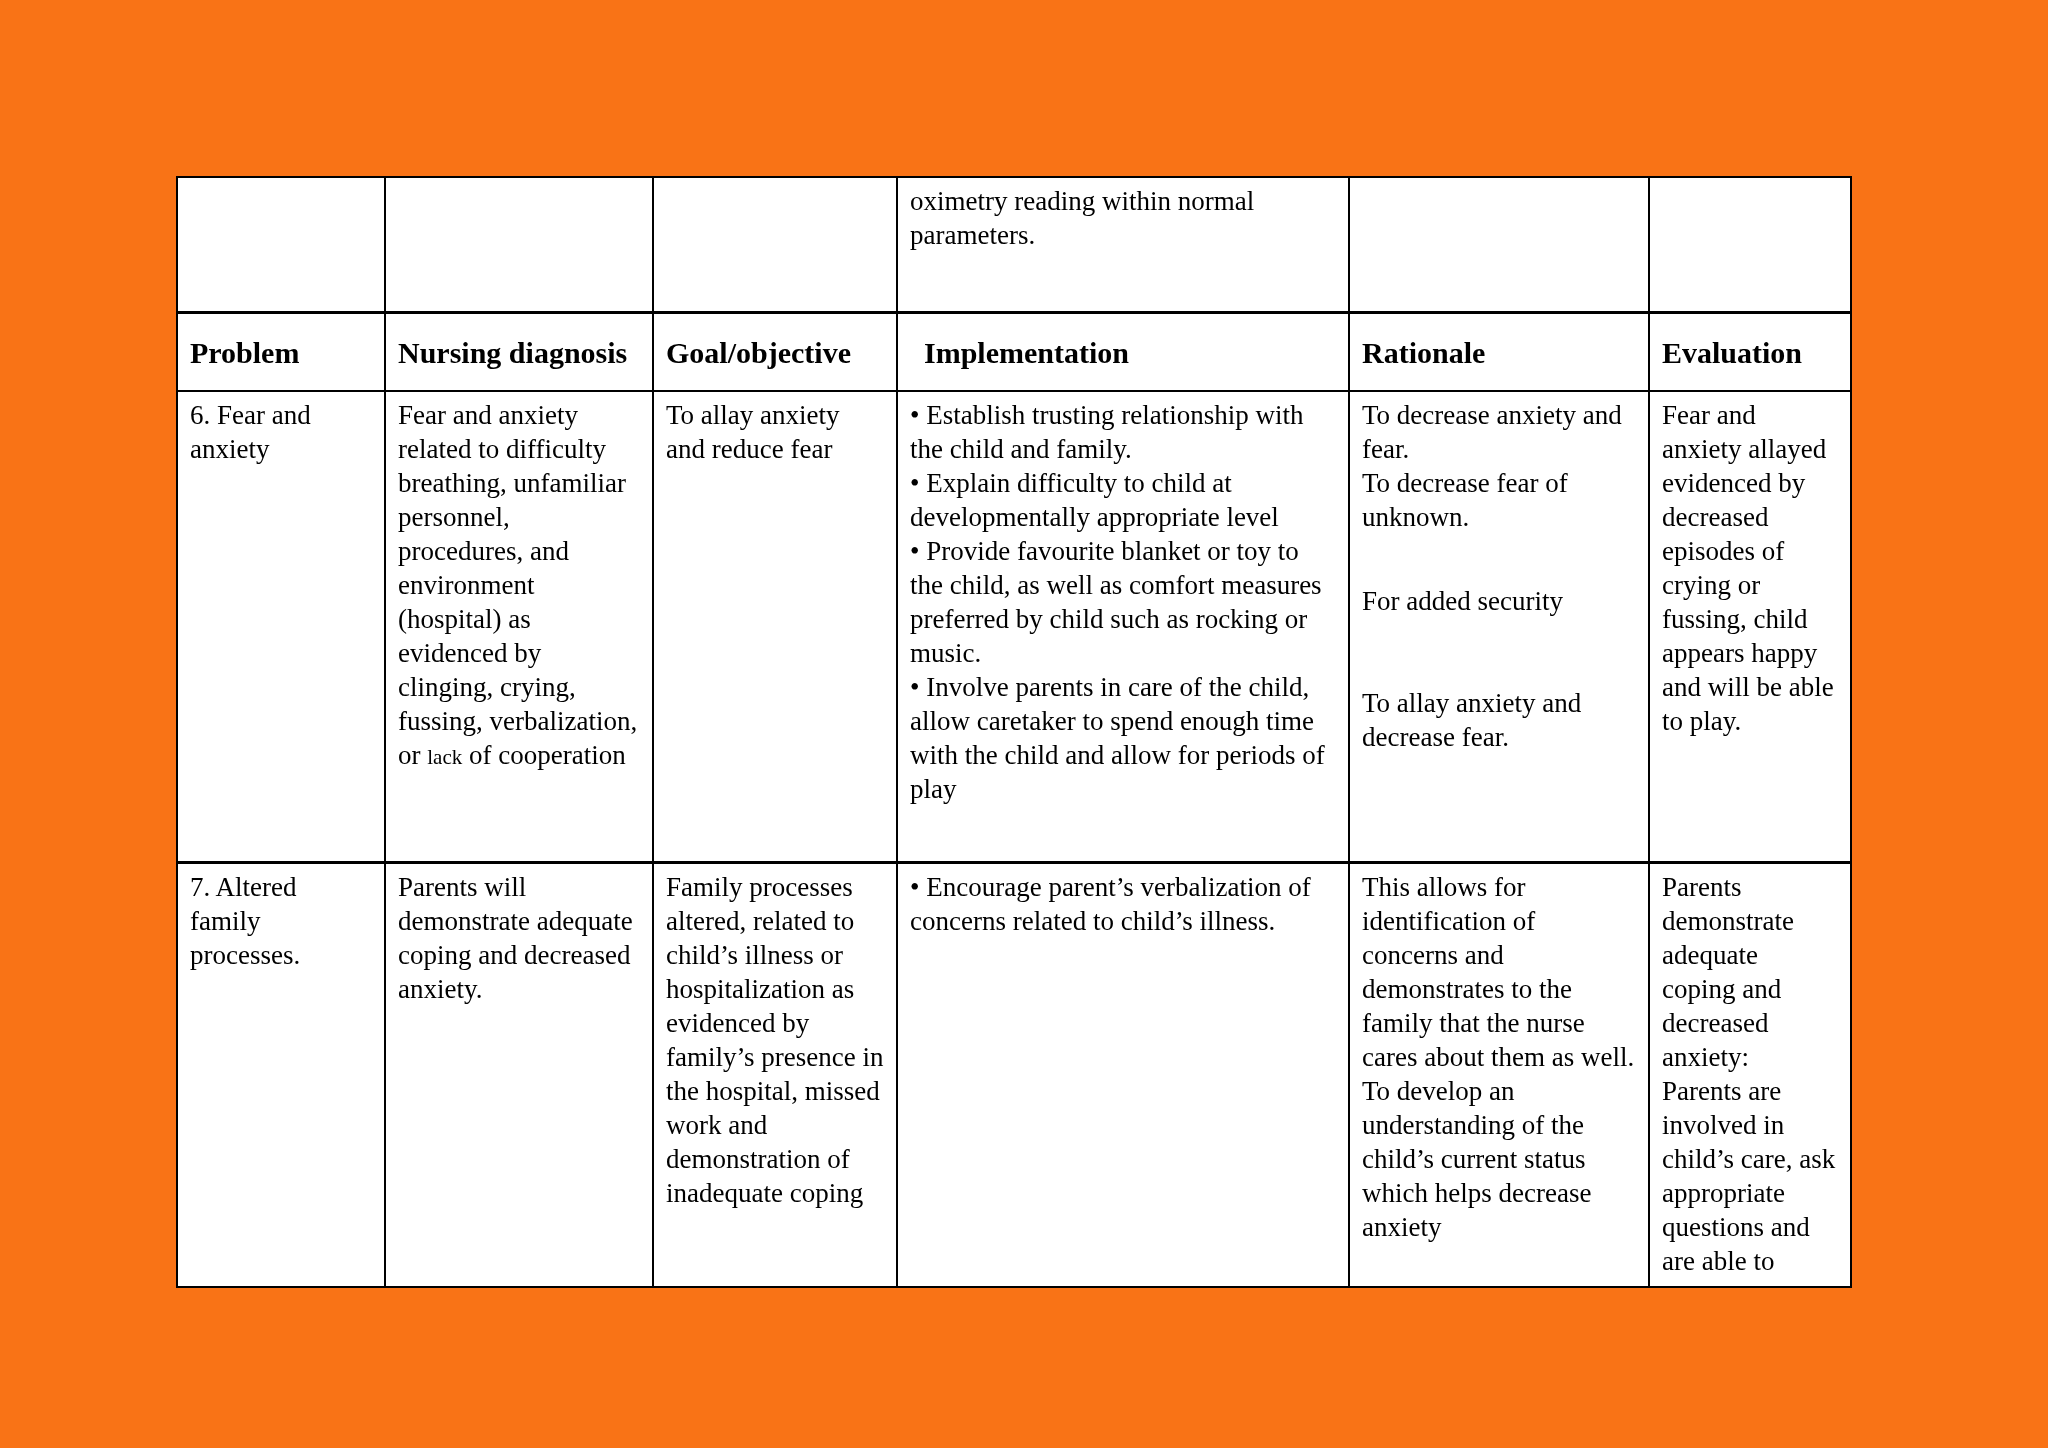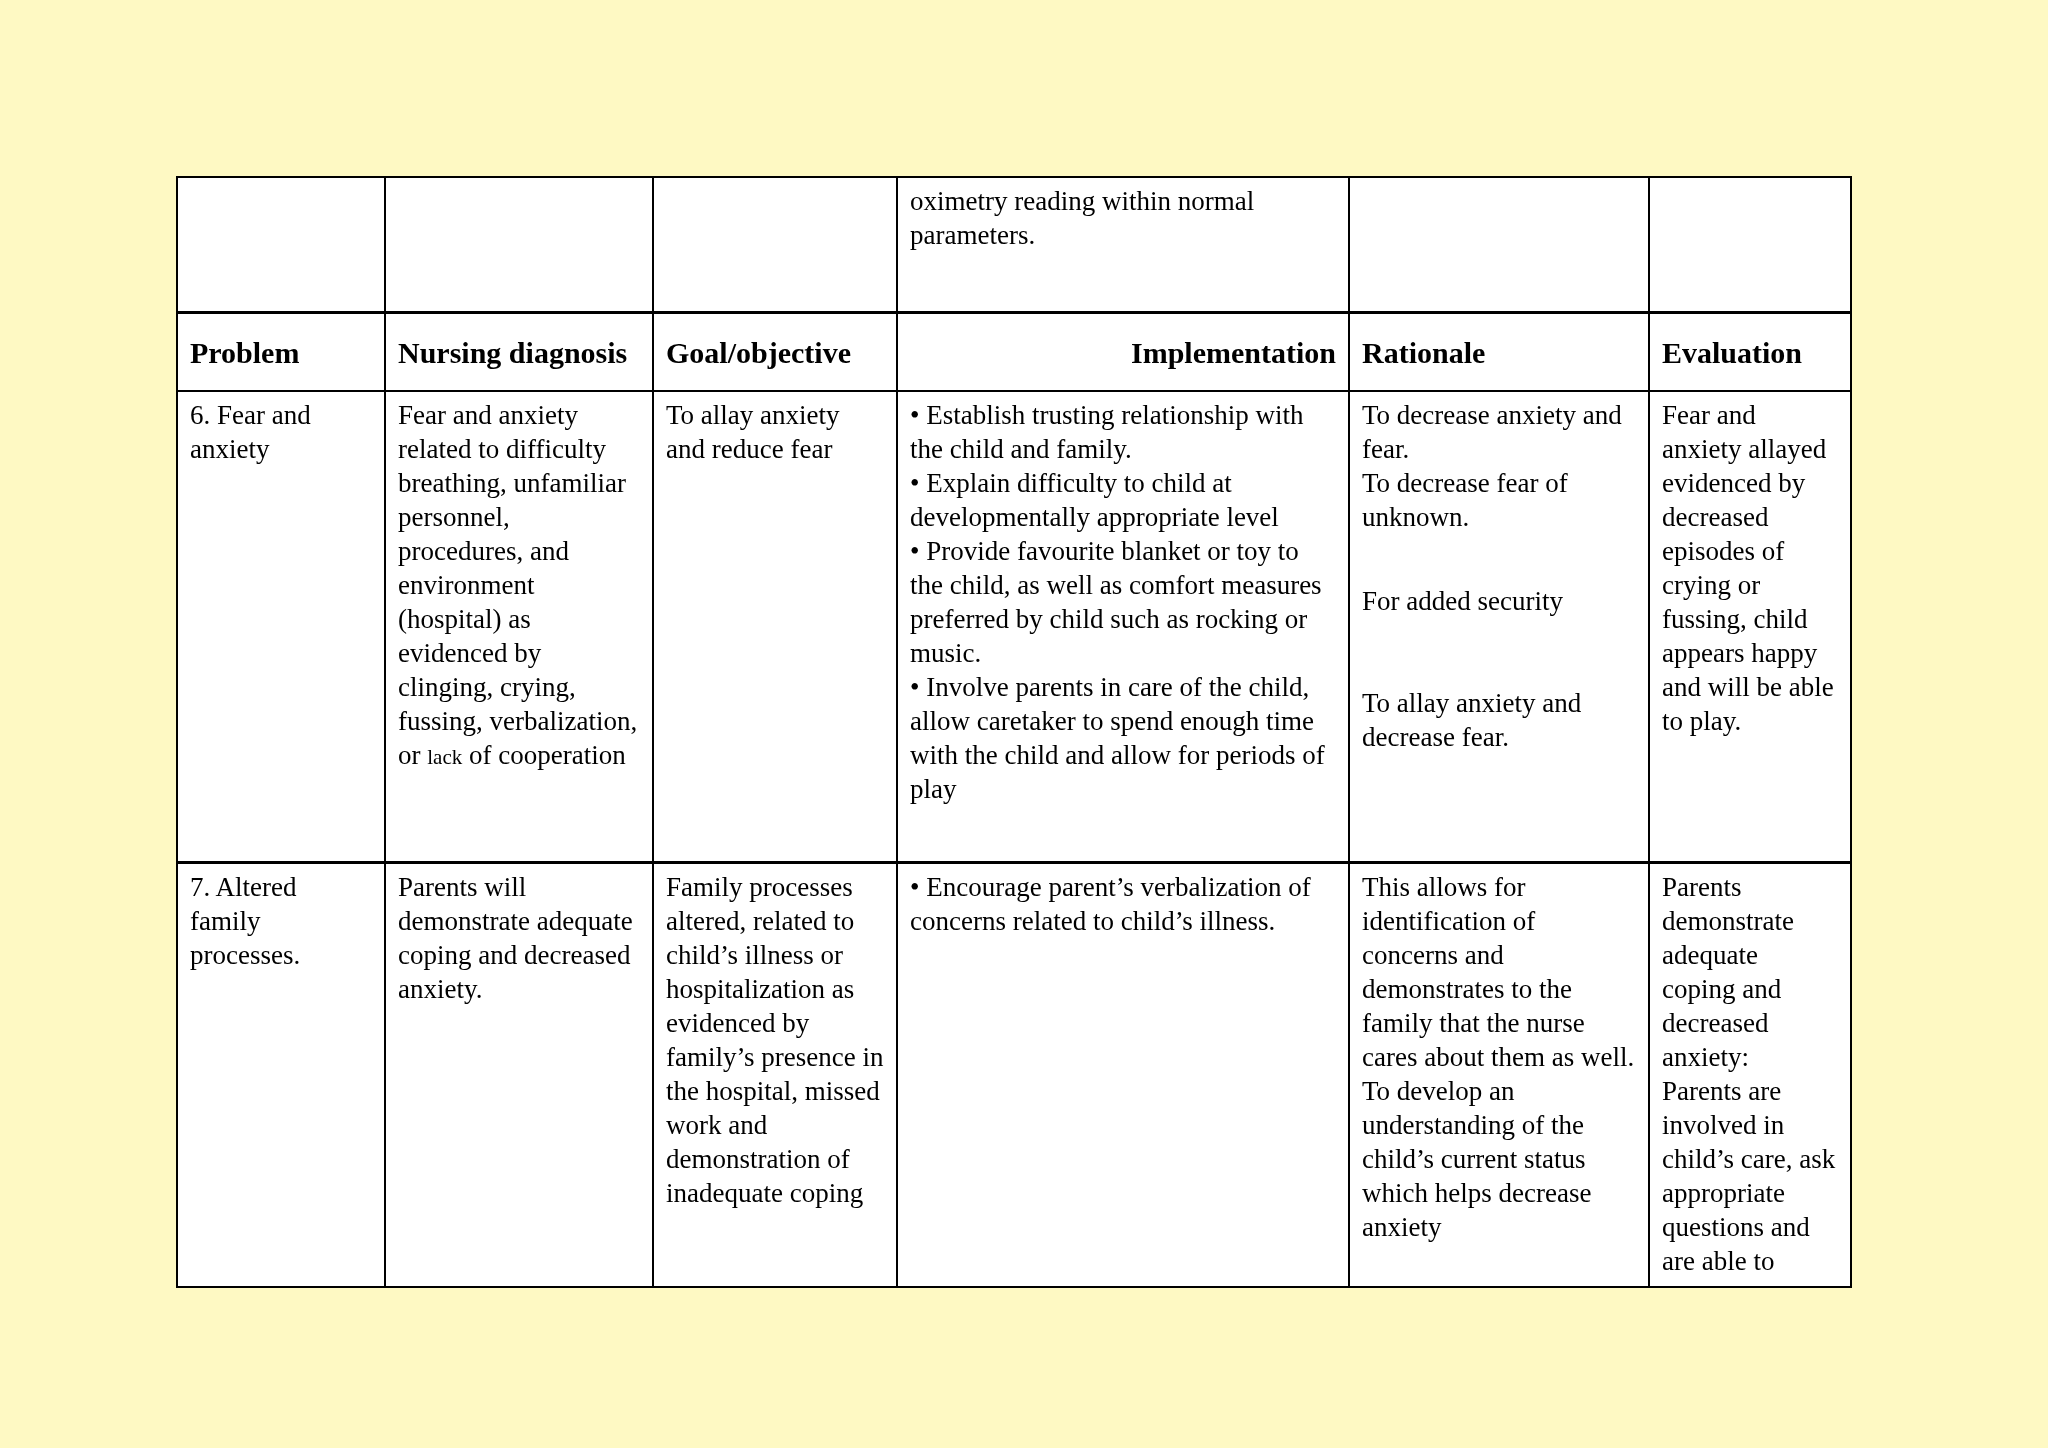--- a/index.html
+++ b/index.html
@@ -1,20 +1,20 @@
 <!DOCTYPE html>
 <html><head>
 <meta charset="utf-8">
 <style>
   html, body { margin: 0; padding: 0; background: #ffffff; }
   .page {
     position: relative;
     width: 2048px;
     height: 1448px;
-    background: #fef9c3;
+    background: #f97316;
     font-family: "Liberation Serif", "DejaVu Serif", serif;
     color: #000000;
   }
   .care-table {
     position: absolute;
     left: 176px;
     top: 176px;
     display: grid;
     grid-template-columns: 208px 268px 244px 452px 300px 200px;
     grid-template-rows: 133px 81px 472px 422px;
@@ -31,21 +31,21 @@
   }
   .cell.cl { border-right: none; }
   .hcell {
     border-top: 3px solid #000;
     border-bottom: 2px solid #000;
     font-weight: 700;
     font-size: 30px;
     line-height: 34px;
     padding-top: 22px;
   }
-  .hcell.indent { padding-left: 26px; text-align: right; }
+  .hcell.indent { padding-left: 26px; }
   .r6 { border-bottom: 3px solid #000; }
   .para { margin: 0; }
   .run.small { font-size: 21px; }
 </style>
 </head>
 <body>
 
 <div class="page">
   <div class="care-table">
 

